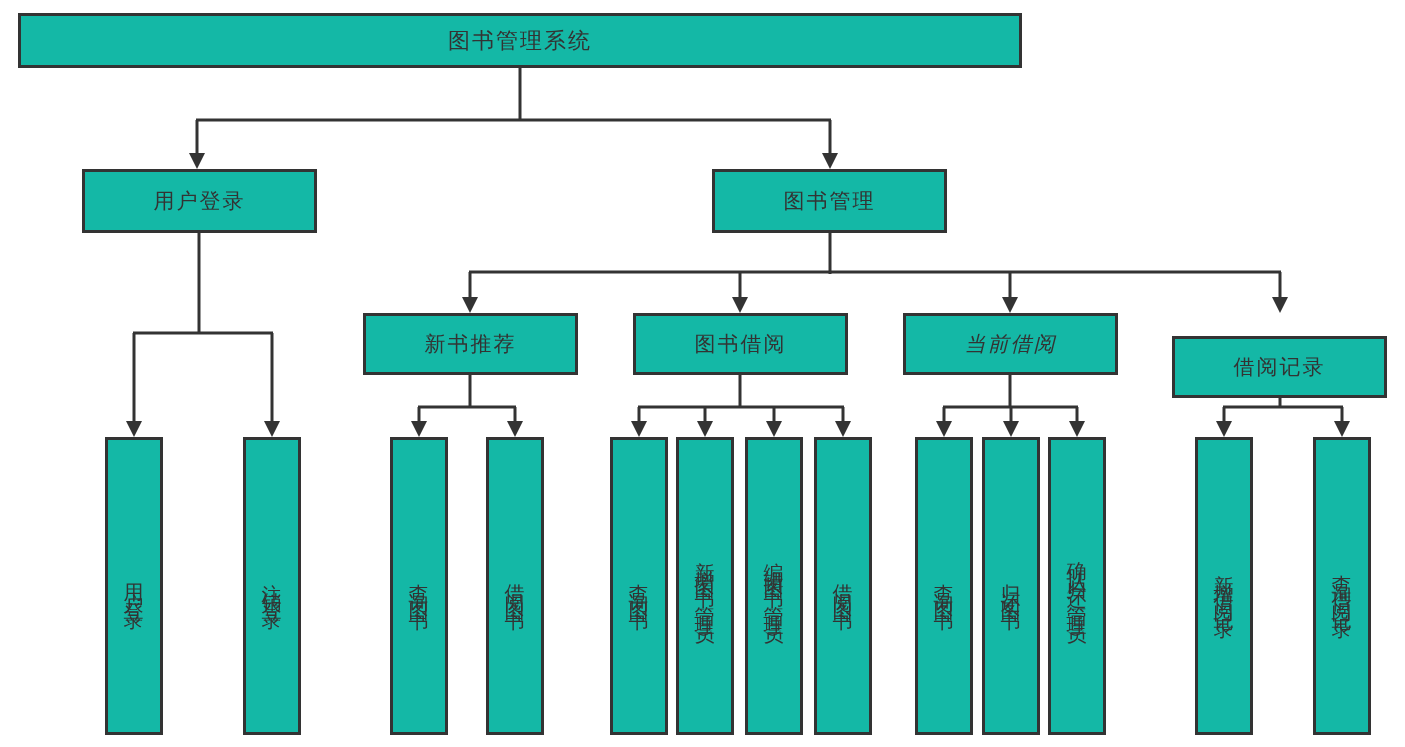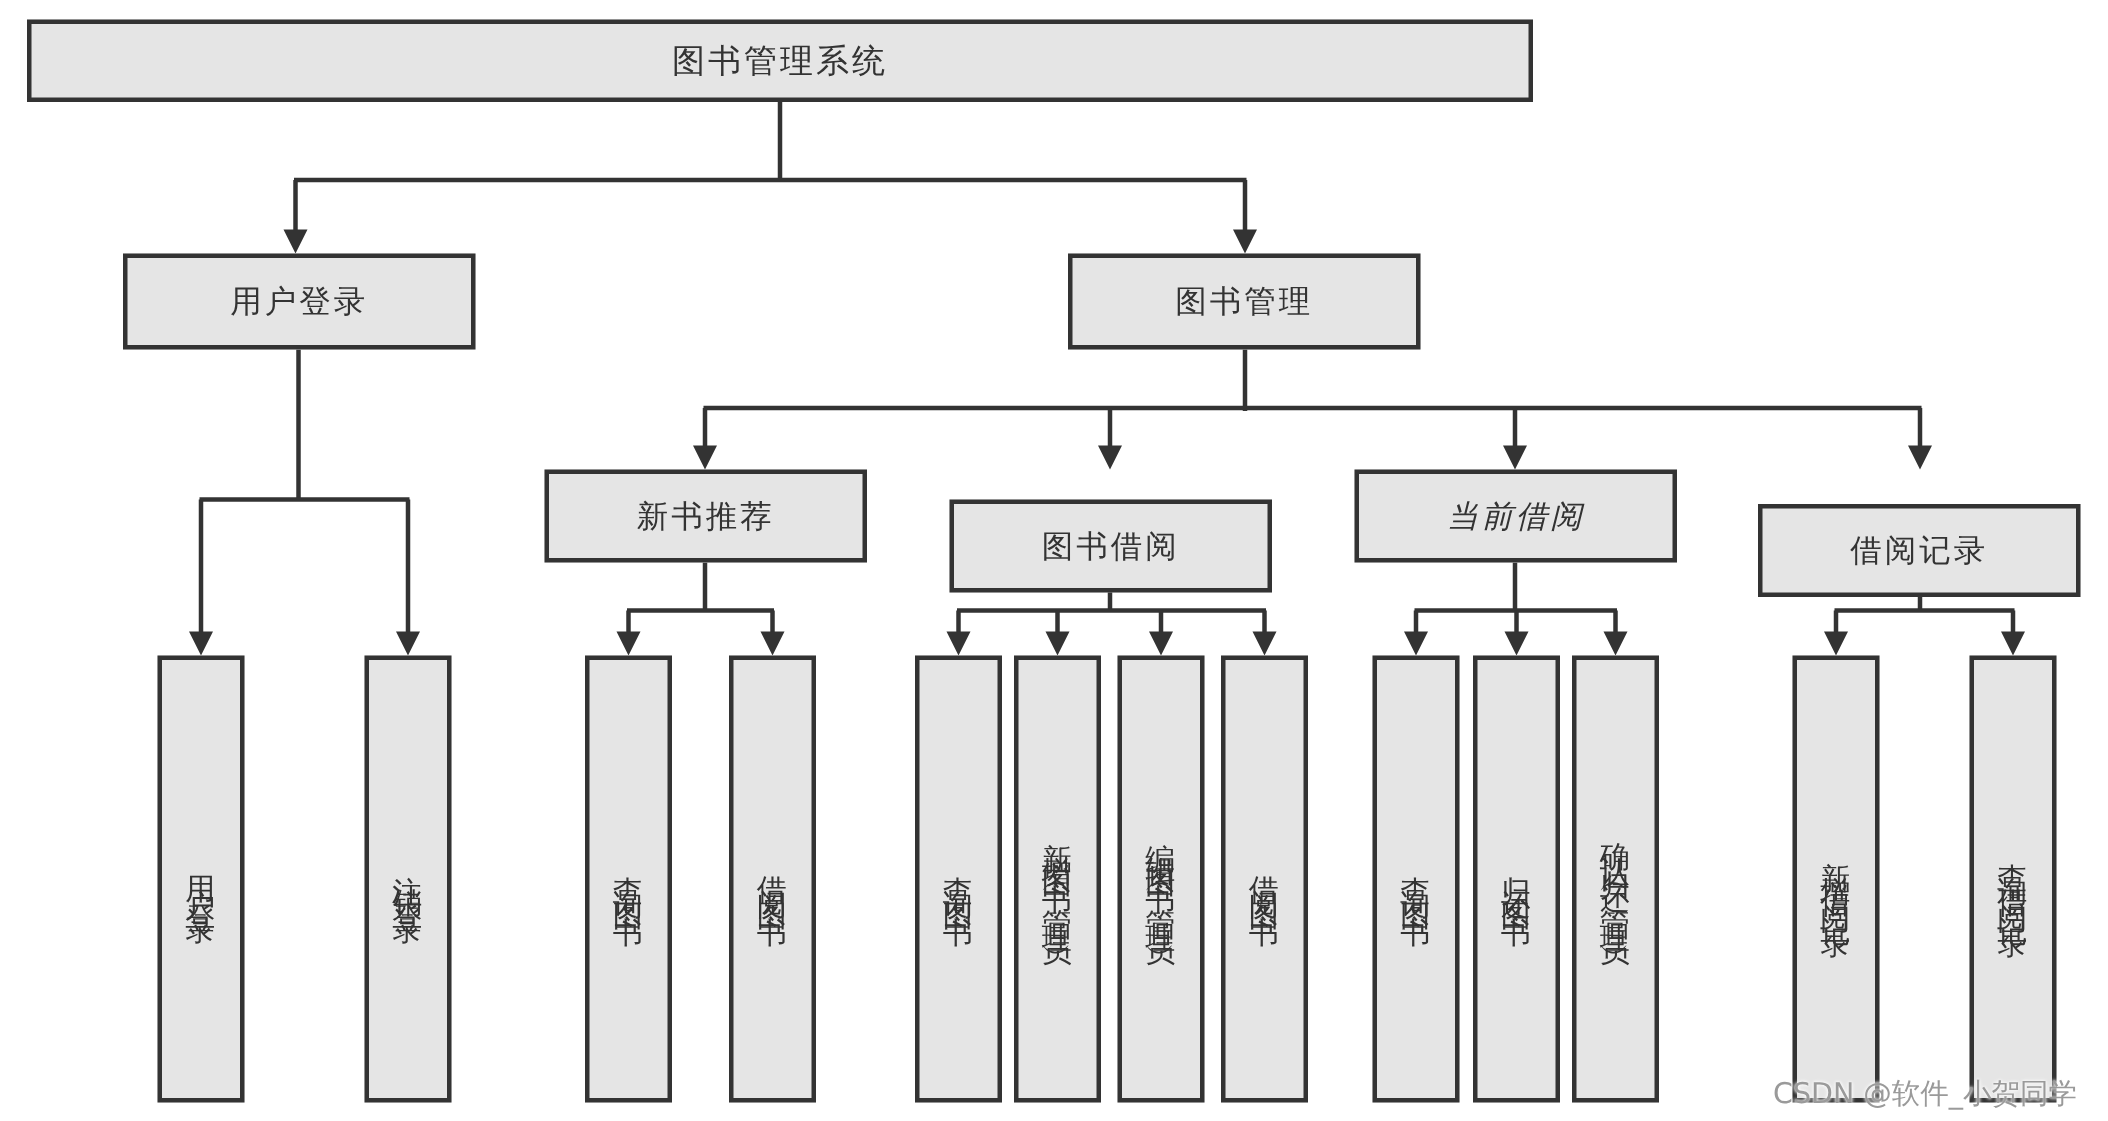--- a/index.html
+++ b/index.html
@@ -1,21 +1,21 @@
 <!DOCTYPE html>
 <html><head>
 <meta charset="utf-8">
 <style>
   html,body{margin:0;padding:0;background:#fff;}
   .stage{
     position:relative;width:1405px;height:747px;background:#ffffff;overflow:hidden;
     font-family:"DejaVu Sans","Liberation Sans",sans-serif;color:#333;
   }
   .box{
-    position:absolute;background:#e5e5e5;border:3px solid #333;box-sizing:border-box;
+    position:absolute;background:#14b8a6;border:3px solid #333;box-sizing:border-box;
     display:flex;align-items:center;justify-content:center;
   }
   .h-box{font-size:21px;letter-spacing:2px;white-space:nowrap;}
   .root-box{font-size:22px;}
   .v-box span{
     writing-mode:vertical-rl;text-orientation:mixed;
     font-size:20px;line-height:1.0;letter-spacing:9px;white-space:nowrap;
   }
   .connectors{position:absolute;left:0;top:0;pointer-events:none;}
   .connectors line{stroke:#333;stroke-width:3;}
@@ -99,21 +99,21 @@
   <div class="box h-box" style="left:82px;top:169px;width:235px;height:64px;">
     <span>用户登录</span>
   </div>
   <div class="box h-box" style="left:363px;top:313px;width:215px;height:62px;">
     <span>新书推荐</span>
   </div>
 
   <div class="box h-box" style="left:712px;top:169px;width:235px;height:64px;">
     <span>图书管理</span>
   </div>
-  <div class="box h-box" style="left:633px;top:313px;width:215px;height:62px;margin-top:20px;">
+  <div class="box h-box" style="left:633px;top:313px;width:215px;height:62px;">
     <span>图书借阅</span>
   </div>
   <div class="box h-box" style="left:903px;top:313px;width:215px;height:62px;font-style:italic;">
     <span>当前借阅</span>
   </div>
   <div class="box h-box" style="left:1172px;top:313px;width:215px;height:62px;margin-top:23px;">
     <span>借阅记录</span>
   </div>
 
   <div class="box v-box" style="left:105px;top:437px;width:58px;height:298px;">
@@ -153,15 +153,14 @@
     <span>确认归还（管理员）</span>
   </div>
 
   <div class="box v-box" style="left:1195px;top:437px;width:58px;height:298px;">
     <span>新增借阅记录</span>
   </div>
   <div class="box v-box" style="left:1313px;top:437px;width:58px;height:298px;">
     <span>查询借阅记录</span>
   </div>
 
-  <div class="watermark">CSDN @软件_小贺同学</div>
 
 </div>
 
 </body></html>

